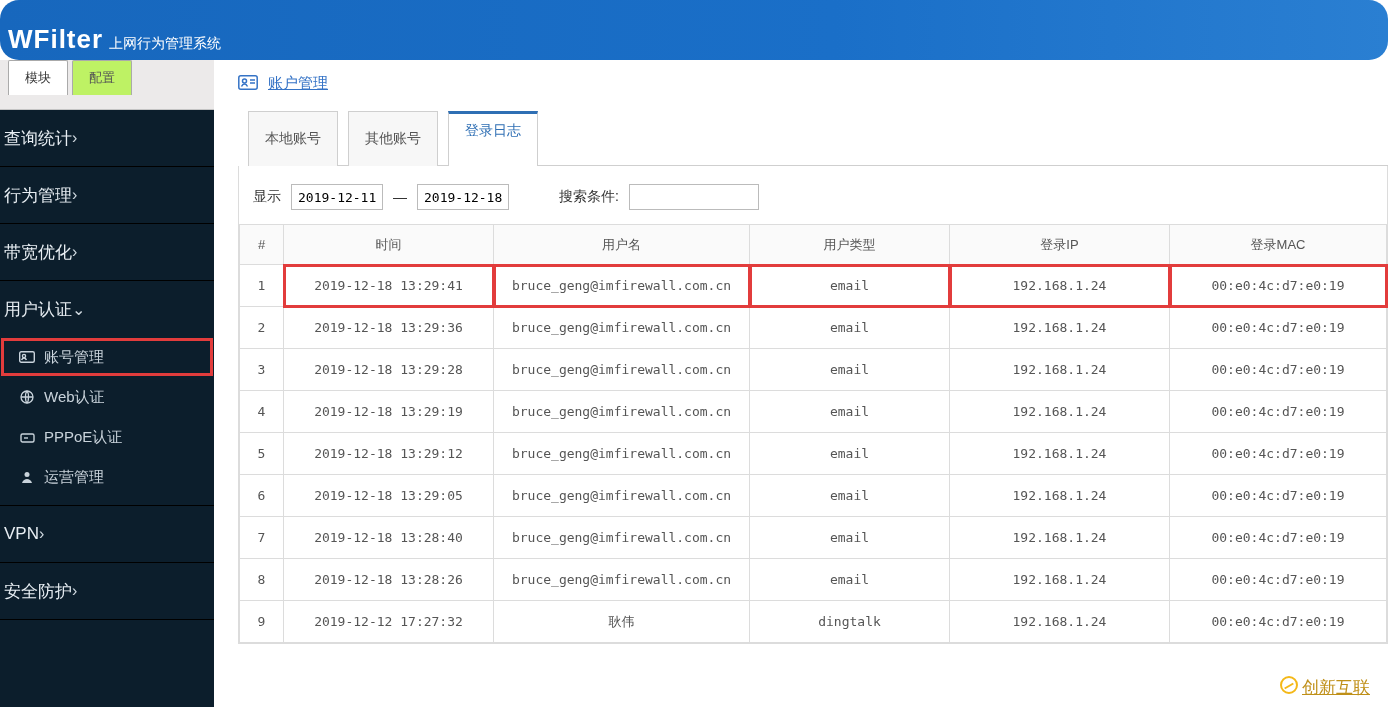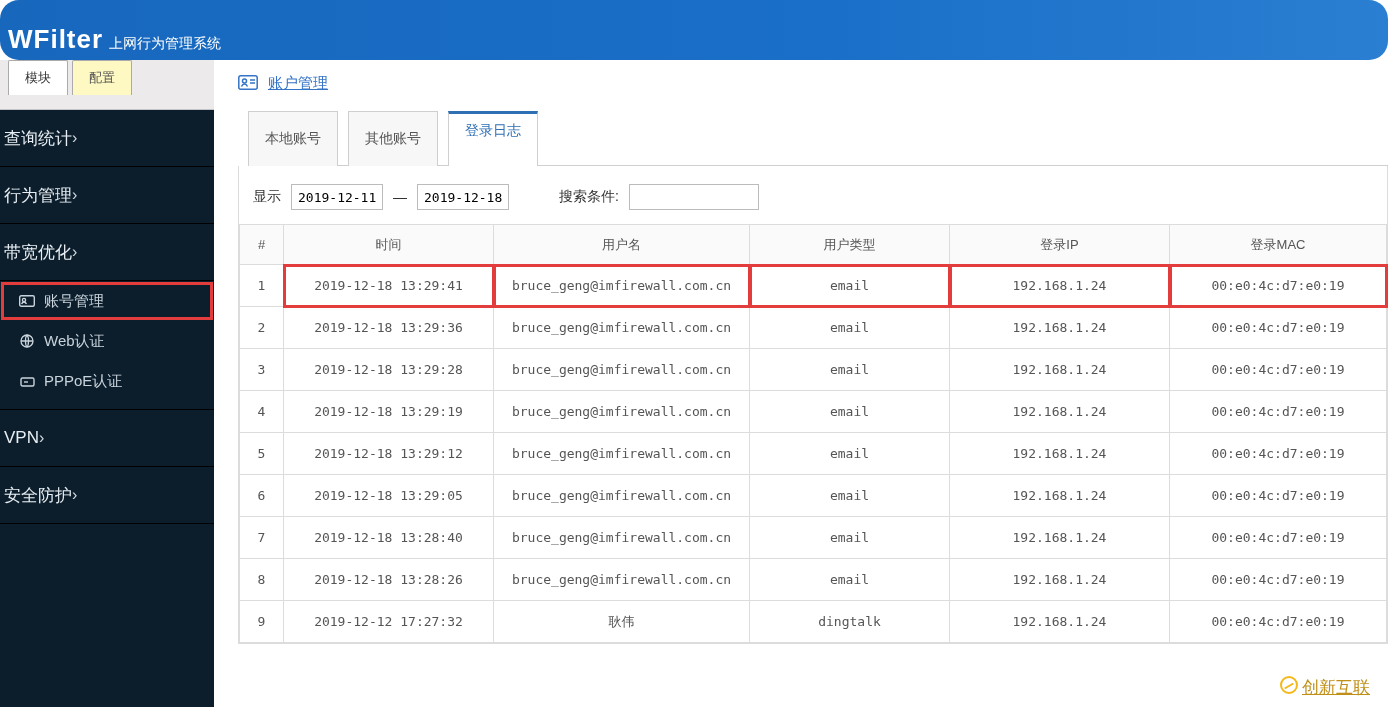--- a/index.html
+++ b/index.html
@@ -5,21 +5,21 @@
   *{box-sizing:border-box;margin:0;padding:0;}
   html,body{height:707px;width:1388px;font-family:"Microsoft YaHei",Arial,sans-serif;font-size:14px;color:#333;background:#fff;overflow:hidden;}
   
   .banner{height:60px;width:100%;background:linear-gradient(90deg,#1767bd 0%,#1a6fc8 60%,#2a7fd2 100%);display:flex;align-items:flex-end;padding-left:8px;padding-bottom:5px;border-radius:19px;}
   .banner .logo{color:#fff;font-size:26px;font-weight:600;letter-spacing:1px;}
   .banner .subtitle{color:#fff;font-size:14px;margin-left:6px;position:relative;bottom:2px;}
   
   .shell{display:flex;height:calc(100% - 60px);}
   .sidebar{width:214px;background:#0c1e2c;color:#cfd8df;display:flex;flex-direction:column;}
   .side-tabs{height:50px;background:#eceaea;display:flex;align-items:flex-start;padding-left:8px;gap:4px;border-bottom:1px solid #c4c4c4;}
-  .side-tab{padding:8px 16px;border:1px solid #aaa;border-bottom:none;background:#fef9c3;color:#555;border-radius:2px 2px 0 0;font-size:13px;cursor:pointer;}
+  .side-tab{padding:8px 16px;border:1px solid #aaa;border-bottom:none;background:#bef264;color:#555;border-radius:2px 2px 0 0;font-size:13px;cursor:pointer;}
   .side-tab.active{background:#fff;color:#333;}
   .nav-group{border-bottom:1px solid #000;}
   .nav-item{height:56px;display:flex;align-items:center;justify-content:flex-start;padding:0 18px 0 4px;color:#e8eef3;font-size:17px;cursor:pointer;}
   .nav-chevron{font-size:16px;color:#cfd8df;}
   .sub-items{display:none;padding-bottom:8px;}
   .nav-group.open .sub-items{display:block;}
   .sub-item{display:flex;align-items:center;height:40px;padding-left:18px;color:#c9d3db;font-size:15px;cursor:pointer;gap:8px;}
   .sub-item.highlight{outline:3px solid #e23c3c;outline-offset:-4px;}
   .sub-icon{width:18px;display:flex;justify-content:center;}
   .collapse-handle{position:absolute;left:214px;top:470px;width:10px;height:48px;background:#3a6ea5;border-radius:0 3px 3px 0;cursor:pointer;}
@@ -77,20 +77,24 @@
       </div>
 
     <div class="nav-group">
         <div class="nav-item">
       <span>带宽优化</span>
       <span class="nav-chevron">›</span>
     </div>
       </div>
 
     <div class="nav-group open">
+      <div class="nav-item">
+        <span>用户认证</span>
+        <span class="nav-chevron">⌄</span>
+      </div>
       <div class="sub-items">
         <div class="sub-item highlight">
           <span class="sub-icon">
             <svg width="16" height="12" viewBox="0 0 16 12" fill="none" stroke="#c9d3db" stroke-width="1.4">
                 <rect x="0.7" y="0.7" width="14.6" height="10.6" rx="1.5"></rect>
                 <circle cx="5" cy="5" r="1.6"></circle>
                 <path d="M2.6 9c.5-1.3 1.4-2 2.4-2s1.9.7 2.4 2"></path>
               </svg>
           </span>
           <span>账号管理</span>
@@ -105,20 +109,29 @@
           <span>Web认证</span>
         </div>
         <div class="sub-item">
           <span class="sub-icon">
             <svg width="15" height="13" viewBox="0 0 15 13" fill="none" stroke="#c9d3db" stroke-width="1.4">
                 <rect x="1" y="3" width="13" height="8" rx="1.5"></rect>
                 <path d="M4 7h4"></path>
               </svg>
           </span>
           <span>PPPoE认证</span>
+        </div>
+        <div class="sub-item">
+          <span class="sub-icon">
+            <svg width="14" height="14" viewBox="0 0 14 14" fill="#c9d3db">
+                <circle cx="7" cy="4.5" r="2.5"></circle>
+                <path d="M2 13c1-3 3-4 5-4s4 1 5 4z"></path>
+              </svg>
+          </span>
+          <span>运营管理</span>
         </div>
       </div>
     </div>
 
     <div class="nav-group">
         <div class="nav-item">
       <span>VPN</span>
       <span class="nav-chevron">›</span>
     </div>
       </div>

